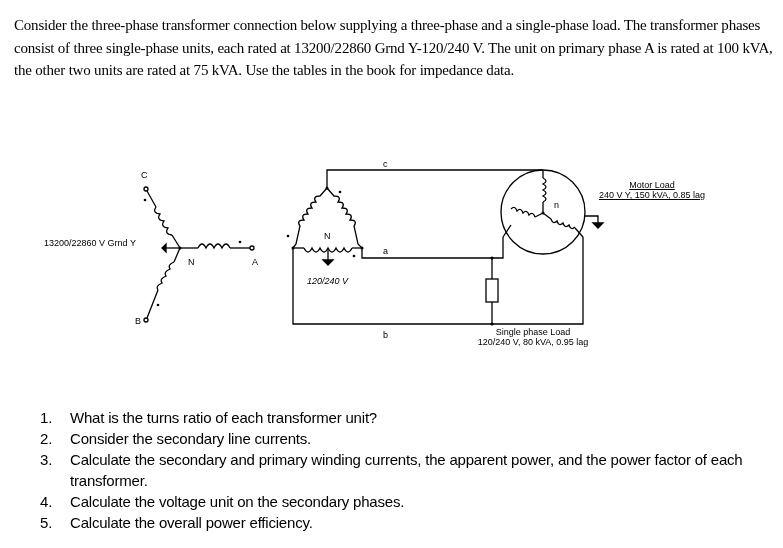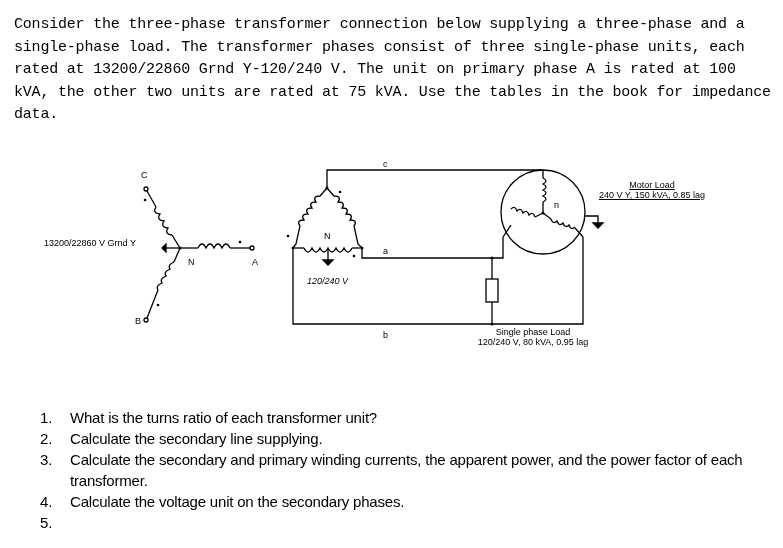--- a/index.html
+++ b/index.html
@@ -1,19 +1,19 @@
 <!DOCTYPE html>
 <html><head>
 <meta charset="utf-8">
 <style>
   html, body { margin: 0; padding: 0; background: #ffffff; }
   body { width: 783px; height: 548px; position: relative; overflow: hidden; color: #000; }
   .intro {
     position: absolute; left: 14px; top: 14px; width: 760px;
-    font-family: Liberation Mono, monospace; font-size: 15px; line-height: 22.5px;
+    font-family: Liberation Serif, serif; font-size: 15px; line-height: 22.5px;
     letter-spacing: -0.2px;
   }
   .diagram { position: absolute; left: 0; top: 140px; width: 783px; height: 240px; }
   .diagram svg { position: absolute; left: 0; top: 0; }
   .lbl {
     position: absolute; font-family: "Liberation Sans", sans-serif; font-size: 9px;
     line-height: 10px; white-space: nowrap; color: #000;
   }
   .lbl.center { text-align: center; }
   .questions {
@@ -133,17 +133,17 @@
     <div>240 V Y, 150 kVA, 0.85 lag</div>
   </div>
   <div class="lbl center" style="left:465px; top:187px; width:136px;">
     <div>Single phase Load</div>
     <div>120/240 V, 80 kVA, 0.95 lag</div>
   </div>
 </div>
 
 <ol class="questions">
   <li><span class="num">1.</span><span>What is the turns ratio of each transformer unit?</span></li>
-  <li><span class="num">2.</span><span>Calculate the secondary line supplying.</span></li>
+  <li><span class="num">2.</span><span>Consider the secondary line currents.</span></li>
   <li><span class="num">3.</span><span>Calculate the secondary and primary winding currents, the apparent power, and the power factor of each transformer.</span></li>
   <li><span class="num">4.</span><span>Calculate the voltage unit on the secondary phases.</span></li>
-  <li><span class="num">5.</span></li>
+  <li><span class="num">5.</span><span>Calculate the overall power efficiency.</span></li>
 </ol>
 
 </body></html>

